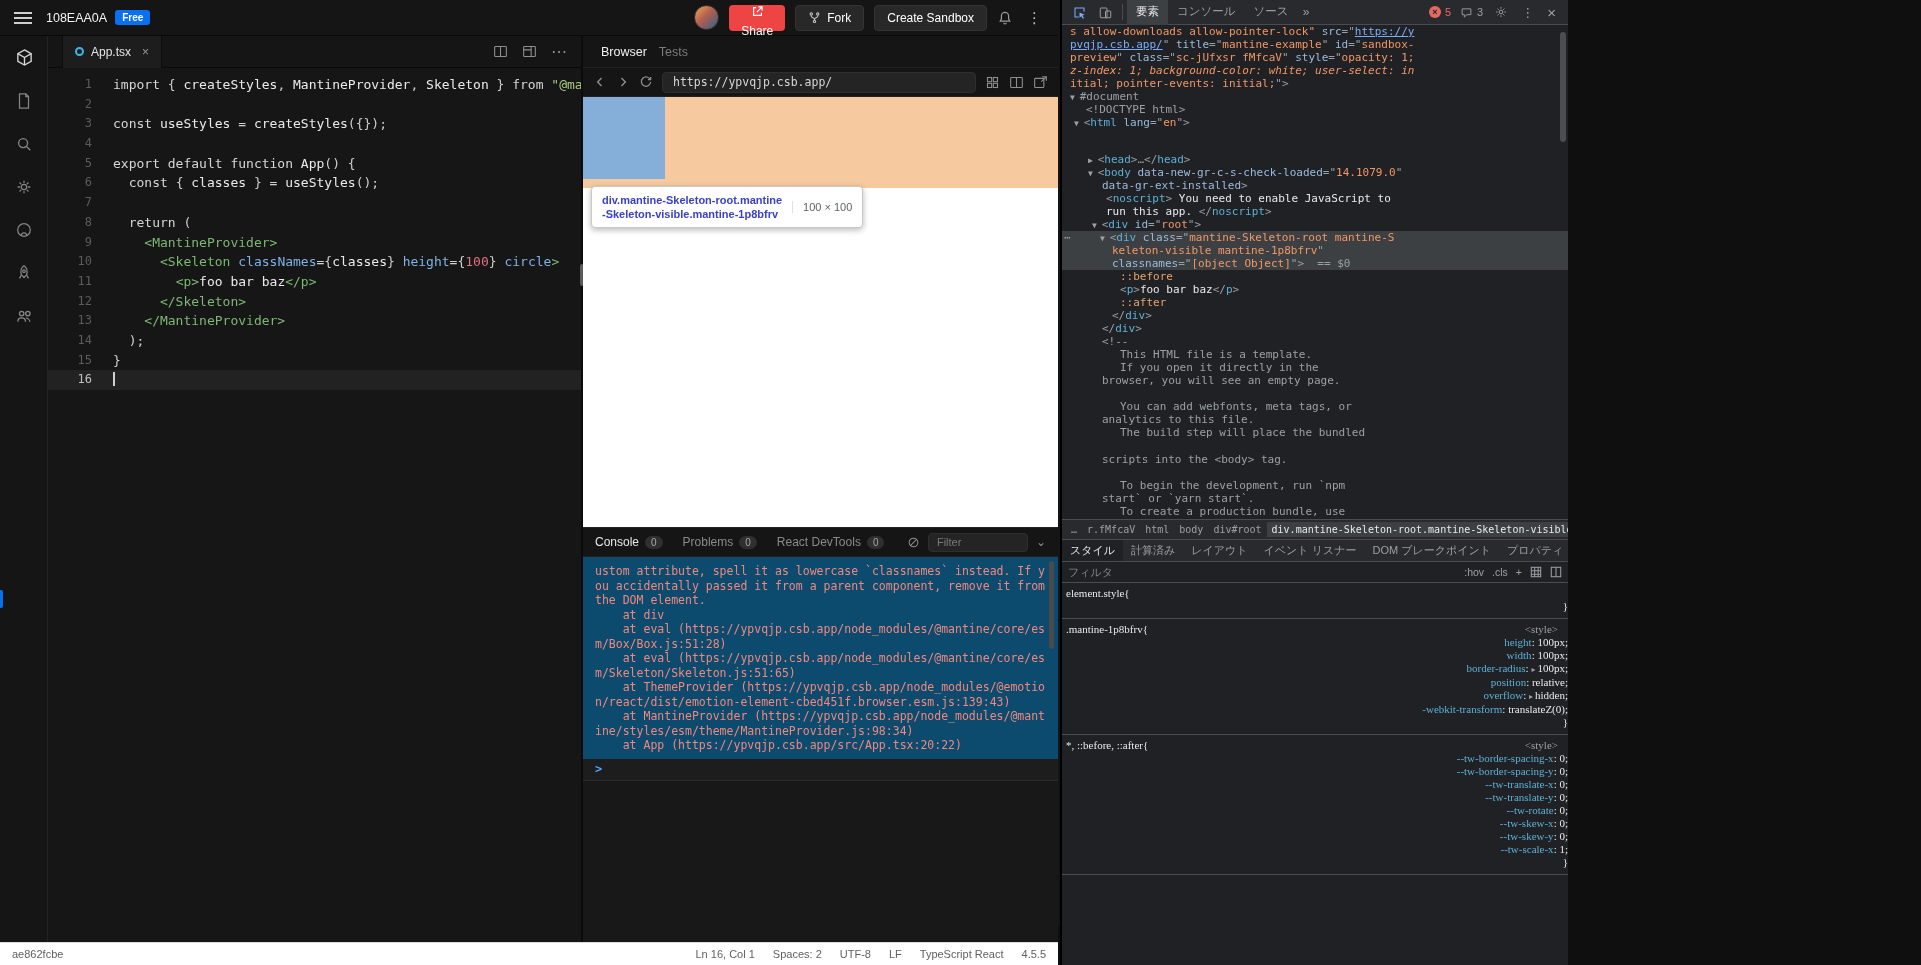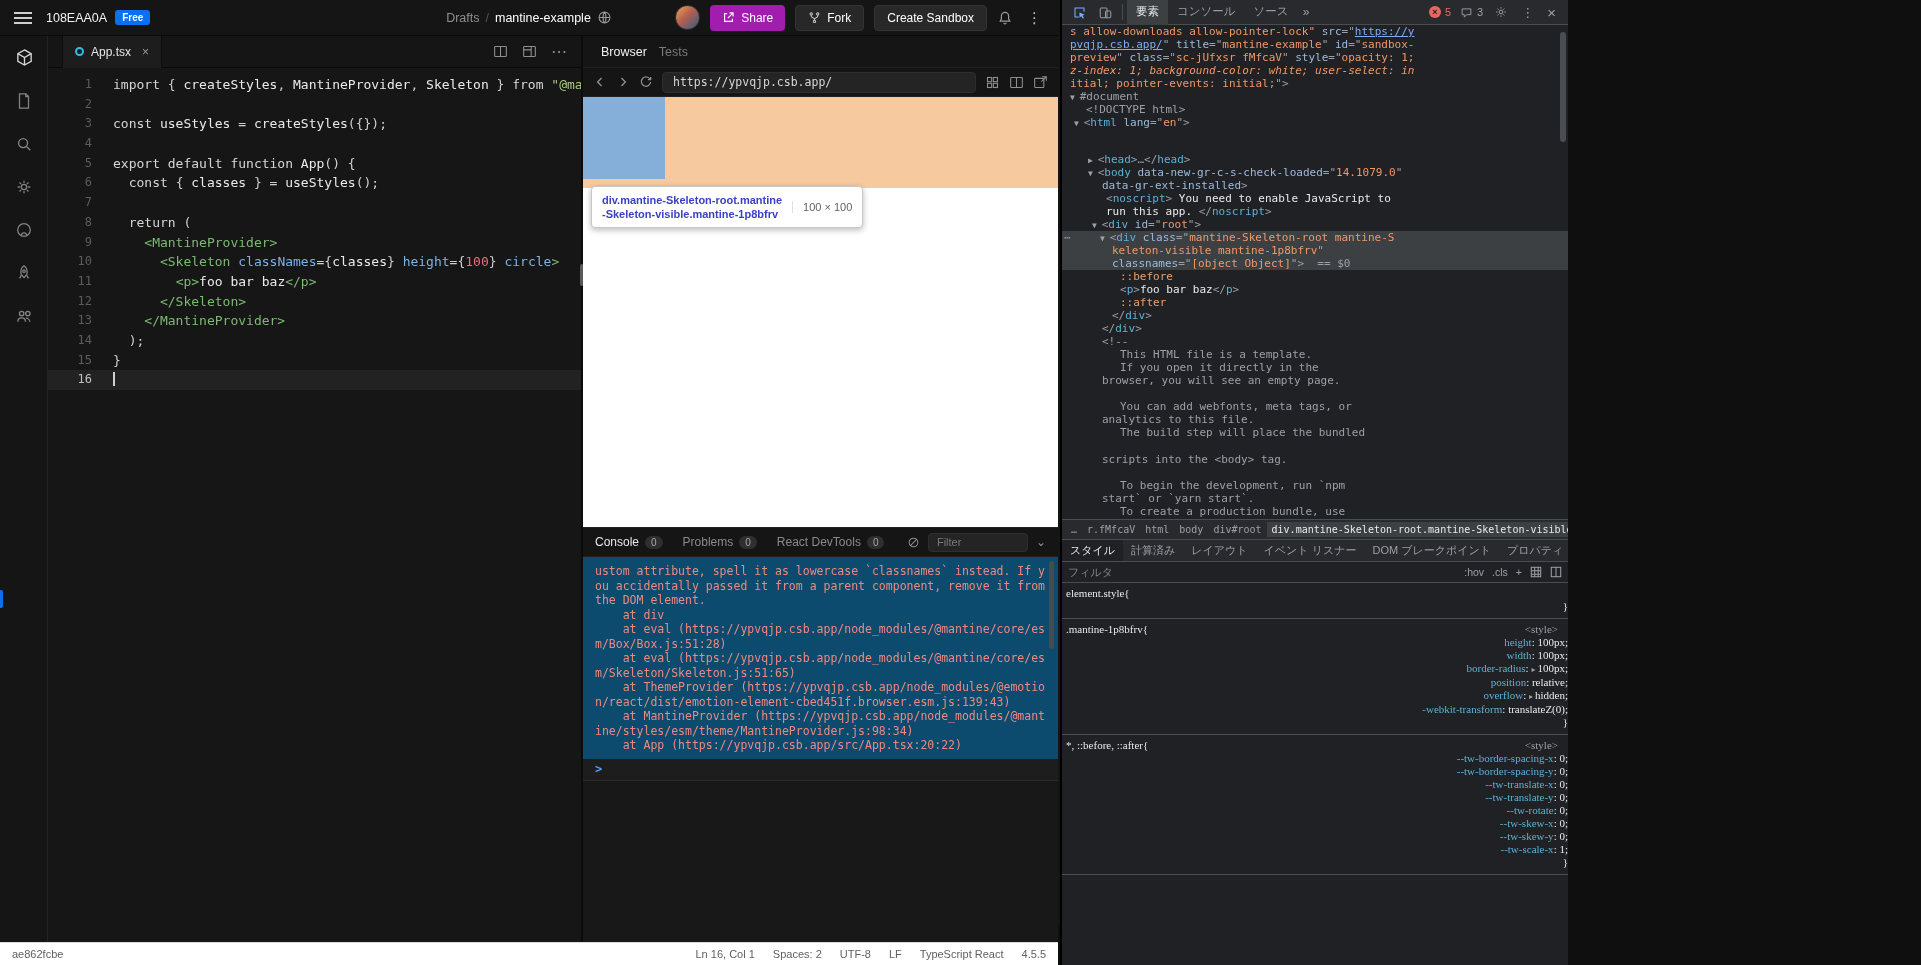--- a/index.html
+++ b/index.html
@@ -17,21 +17,21 @@
   .badge-free { background:#0971f1; color:#fff; font-size:10px; padding:2px 7px; border-radius:3px; font-weight:bold; }
   .tb-center { position:absolute; left:0; width:1058px; display:flex; justify-content:center; align-items:center; gap:6px; pointer-events:none; }
   .tb-center > * { pointer-events:auto; }
   .crumb-folder { color:#8f8f8f; font-size:12.5px; }
   .crumb-sep { color:#565656; font-size:12.5px; }
   .crumb-name { color:#fff; font-size:12.5px; }
   .tb-right { margin-left:auto; display:flex; align-items:center; gap:10px; padding-right:12px; }
   .avatar { width:25px; height:25px; border-radius:50%; background:linear-gradient(135deg,#e8a856 0%,#b55e4f 45%,#2e5e8a 100%); border:1px solid #333; }
   .btn { height:26px; display:flex; align-items:center; gap:6px; padding:0 12px; border-radius:4px;
     font-size:12px; color:#fff; cursor:pointer; white-space:nowrap; }
-  .btn-blue { background:#a21caf; }
+  .btn-blue { background:#ef4444;flex-direction:column; }
   .btn-dark { background:#282828; border:1px solid #343434; }
   .icon-btn { color:#9a9a9a; display:flex; align-items:center; cursor:pointer; }
   .kebab { color:#bdbdbd; font-size:15px; padding:0 4px; cursor:pointer; }
 
   
   #rail { position:absolute; left:0; top:36px; width:48px; height:906px; background:#151515; border-right:1px solid #232323; }
   .rail-item { width:48px; height:43px; display:flex; align-items:center; justify-content:center; color:#848484; cursor:pointer; }
   .rail-item.first { color:#d8d8d8; }
   #rail-indicator { position:absolute; left:0; top:590px; width:3px; height:18px; background:#0971f1; border-radius:0 2px 2px 0; }
 
@@ -162,31 +162,20 @@
 <div id="app">
 
   <div id="topbar">
     <div class="hamburger">
         <i></i>
         <i></i>
         <i></i>
       </div>
     <span class="ws-id">108EAA0A</span>
     <span class="badge-free">Free</span>
-    <div class="tb-center">
-      <span class="crumb-folder">Drafts</span>
-      <span class="crumb-sep">/</span>
-      <span class="crumb-name">mantine-example</span>
-      <span class="icon-btn">
-        <svg width="15" height="15" viewBox="0 0 18 18" fill="none" stroke="currentColor" stroke-width="1.3">
-            <circle cx="9" cy="9" r="6.5"></circle>
-            <path d="M2.5 9h13M9 2.5c2.3 2 2.3 11 0 13M9 2.5c-2.3 2-2.3 11 0 13"></path>
-          </svg>
-      </span>
-    </div>
     <div class="tb-right">
       <div class="avatar"></div>
       <div class="btn btn-blue">
         <span>
             <svg width="13" height="13" viewBox="0 0 20 20" fill="none" stroke="#fff" stroke-width="1.8">
               <path d="M8 4H4v12h12v-4M11.5 3H17v5.5M17 3l-8 8"></path>
             </svg>
           </span>
         <span>Share</span>
       </div>

